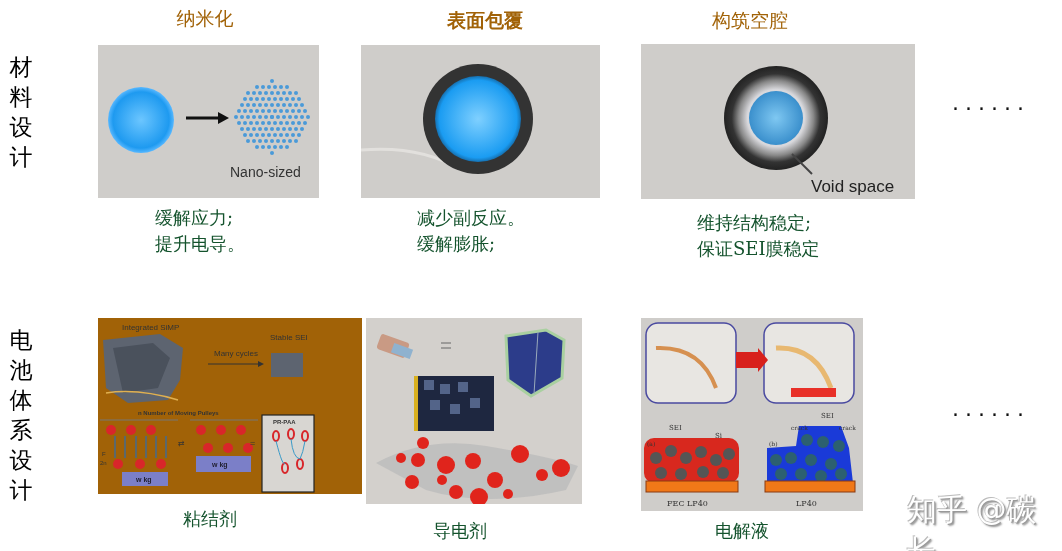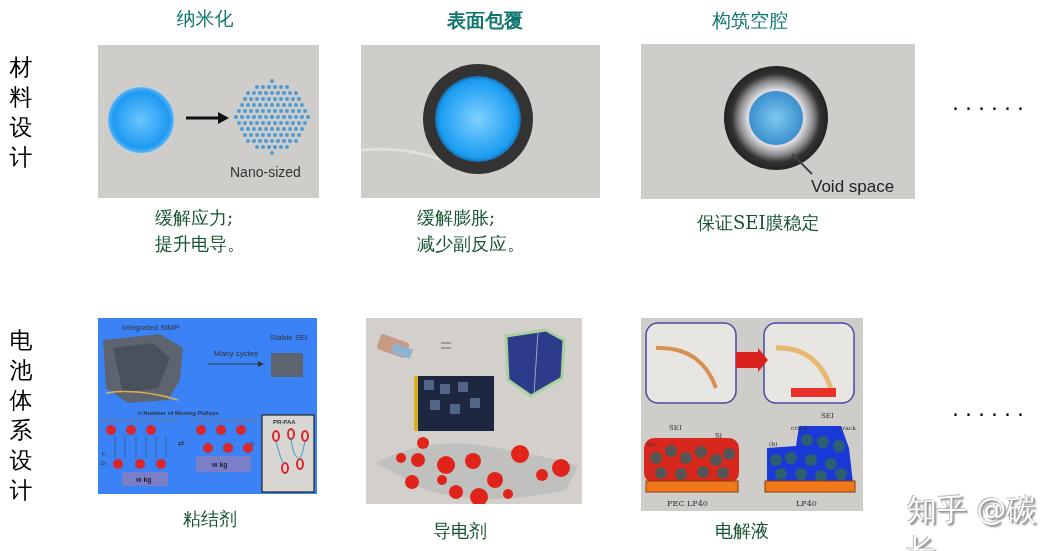--- a/index.html
+++ b/index.html
@@ -1,20 +1,20 @@
 <!DOCTYPE html>
 <html><head>
 <meta charset="utf-8">
 <style>
   html, body { margin:0; padding:0; background:#ffffff; }
   body { width:1062px; height:551px; position:relative; overflow:hidden;
          font-family:"DejaVu Serif","Liberation Serif",serif; color:#111; }
   .rowlabel { position:absolute; font-family:"DejaVu Sans","Liberation Sans",sans-serif;
               font-size:23px; line-height:30px; width:30px; text-align:center; color:#000; }
-  .coltitle { position:absolute; font-size:19px; text-align:center; color:#0f766e; }
+  .coltitle { position:absolute; font-size:19px; text-align:center; color:#a16207; }
   .caption { position:absolute; font-size:18px; line-height:26px; color:#14532d; }
   .panel { position:absolute; background:#cfcdca; overflow:hidden; }
   .dots { position:absolute; font-size:22px; letter-spacing:6px; font-family:"DejaVu Sans",sans-serif; }
   .watermark { position:absolute; font-family:"DejaVu Sans","Liberation Sans",sans-serif;
                font-size:30px; color:#fff; text-shadow:1px 1px 0 #999,-1px -1px 0 #bbb, 2px 2px 2px #888; }
   .lbl { font-family:"Liberation Sans","DejaVu Sans",sans-serif; }
 </style>
 </head>
 <body>
 
@@ -175,22 +175,22 @@
           <stop offset="100%" stop-color="#1670b0"></stop>
       </radialGradient>
     </defs>
     <path d="M0,105 Q60,100 100,125" stroke="#e2e0dd" stroke-width="3" fill="none"></path>
     <circle cx="117" cy="74" r="55" fill="#333"></circle>
     <circle cx="117" cy="74" r="43" fill="url(#gb2)"></circle>
   </svg>
 </div>
 
 <div class="caption" style="left:417px;top:205px;">
+  <div>减少副反应。</div>
   <div>缓解膨胀;</div>
-  <div>减少副反应。</div>
 </div>
 
 <div class="panel" style="left:641px;top:44px;width:238px;height:155px;padding-left:36px;">
   <svg width="238" height="155">
     <defs>
       <radialGradient id="gr" cx="50%" cy="50%" r="50%">
         <stop offset="0%" stop-color="#e8e8ea"></stop>
           <stop offset="55%" stop-color="#d8d8dc"></stop>
           <stop offset="72%" stop-color="#888"></stop>
           <stop offset="85%" stop-color="#333"></stop>
@@ -202,35 +202,36 @@
       </radialGradient>
     </defs>
     <circle cx="99" cy="74" r="52" fill="url(#gr)"></circle>
     <circle cx="99" cy="74" r="27" fill="url(#gb3)"></circle>
     <line x1="115" y1="110" x2="135" y2="130" stroke="#444" stroke-width="2"></line>
     <text x="134" y="148" class="lbl" font-size="17" fill="#222">Void space</text>
   </svg>
 </div>
 
 <div class="caption" style="left:697px;top:210px;">
+  <div>维持结构稳定;</div>
   <div>保证SEI膜稳定</div>
 </div>
 
 <div class="dots" style="left:952px;top:96px;">······</div>
 
 <div class="rowlabel" style="left:6px;top:325px;">
   <div>电</div>
   <div>池</div>
   <div>体</div>
   <div>系</div>
   <div>设</div>
   <div>计</div>
 </div>
 
-<div class="panel" style="left:98px;top:318px;width:219px;height:176px;background:#3b82f6;">
+<div class="panel" style="left:98px;top:318px;width:264px;height:176px;background:#a16207;">
   <svg width="219" height="176">
     <text x="24" y="12" class="lbl" font-size="8" fill="#333">Integrated SiMP</text>
     <polygon points="5,22 62,16 85,30 82,62 70,82 30,85 8,70" fill="#5d6470"></polygon>
     <polygon points="15,30 55,25 72,40 60,70 25,75" fill="#4a515c"></polygon>
     <path d="M8,75 Q40,70 80,82" stroke="#e0b050" stroke-width="1.5" fill="none"></path>
     <text x="116" y="38" class="lbl" font-size="8" fill="#333">Many cycles</text>
     <line x1="110" y1="46" x2="162" y2="46" stroke="#333" stroke-width="1"></line>
     <polygon points="160,43 166,46 160,49" fill="#333"></polygon>
     <text x="172" y="22" class="lbl" font-size="8" fill="#333">Stable SEI</text>
     <rect x="173" y="35" width="32" height="24" fill="#5d6470"></rect>

